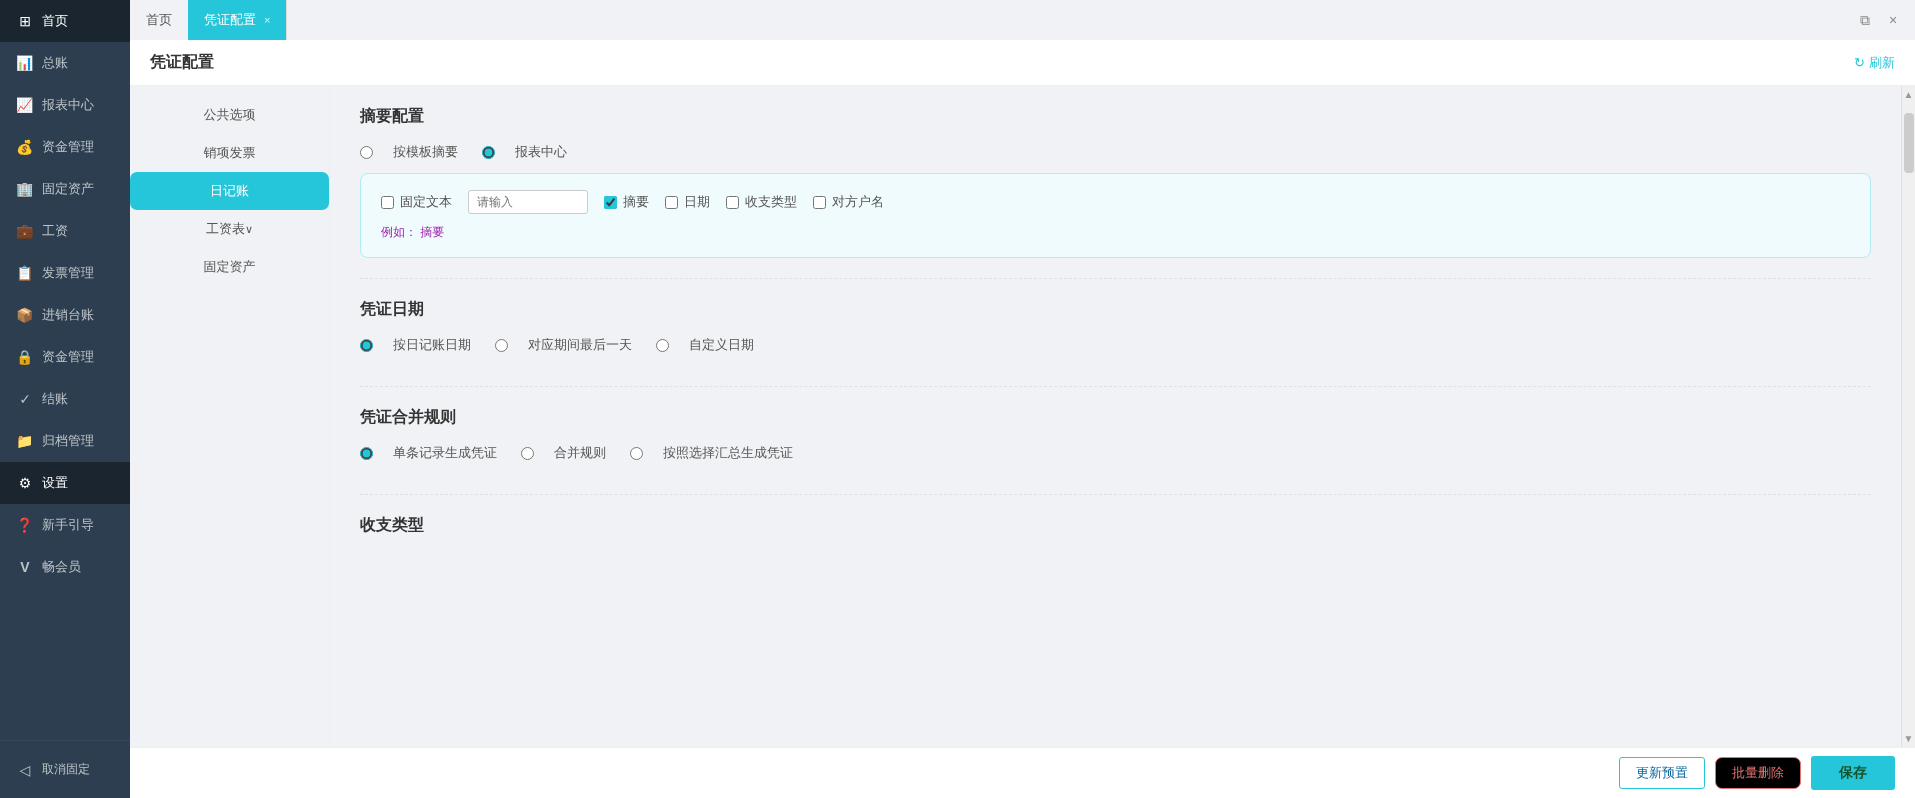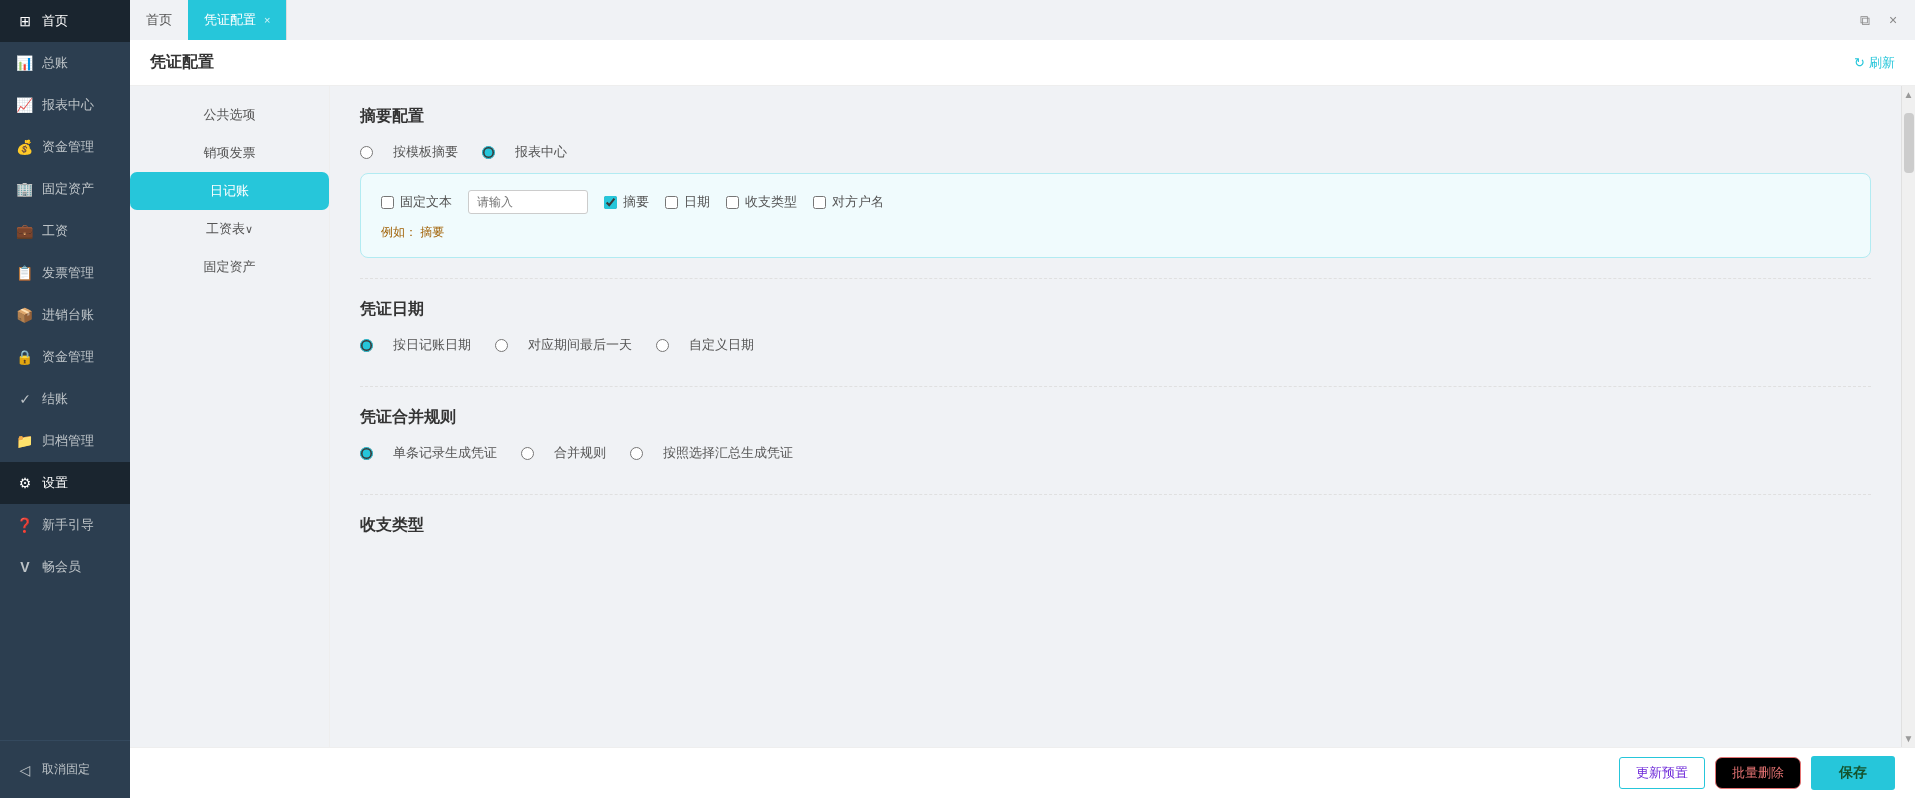--- a/index.html
+++ b/index.html
@@ -206,38 +206,38 @@
       border: 1px solid #ccc;
       border-radius: 3px;
       padding: 4px 8px;
       font-size: 12px;
       color: #999;
       width: 120px;
       outline: none;
     }
     .example-text {
       margin-top: 10px;
-      color: #a16207;
+      color: #a21caf;
       font-size: 12px;
     }
 
     
     .bottom-bar {
       background: #fff;
       border-top: 1px solid #eee;
       padding: 8px 20px;
       display: flex;
       align-items: center;
       justify-content: flex-end;
       gap: 10px;
       flex-shrink: 0;
     }
     .btn-outline {
       border: 1px solid #26c6da;
-      color: #6d28d9;
+      color: #0369a1;
       background: #fff;
       padding: 6px 16px;
       border-radius: 3px;
       cursor: pointer;
       font-size: 13px;
     }
     .btn-outline-danger {
       border: 1px solid #e57373;
       color: #e57373;
       background: #000000;

